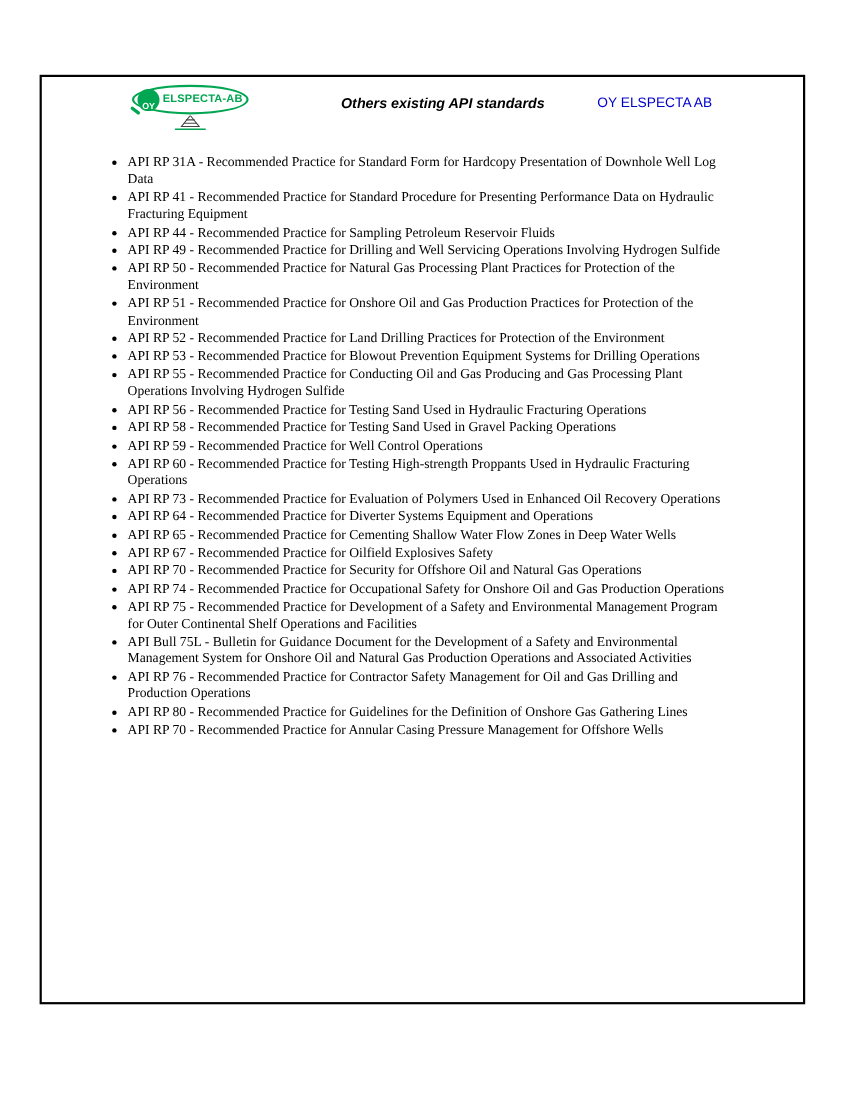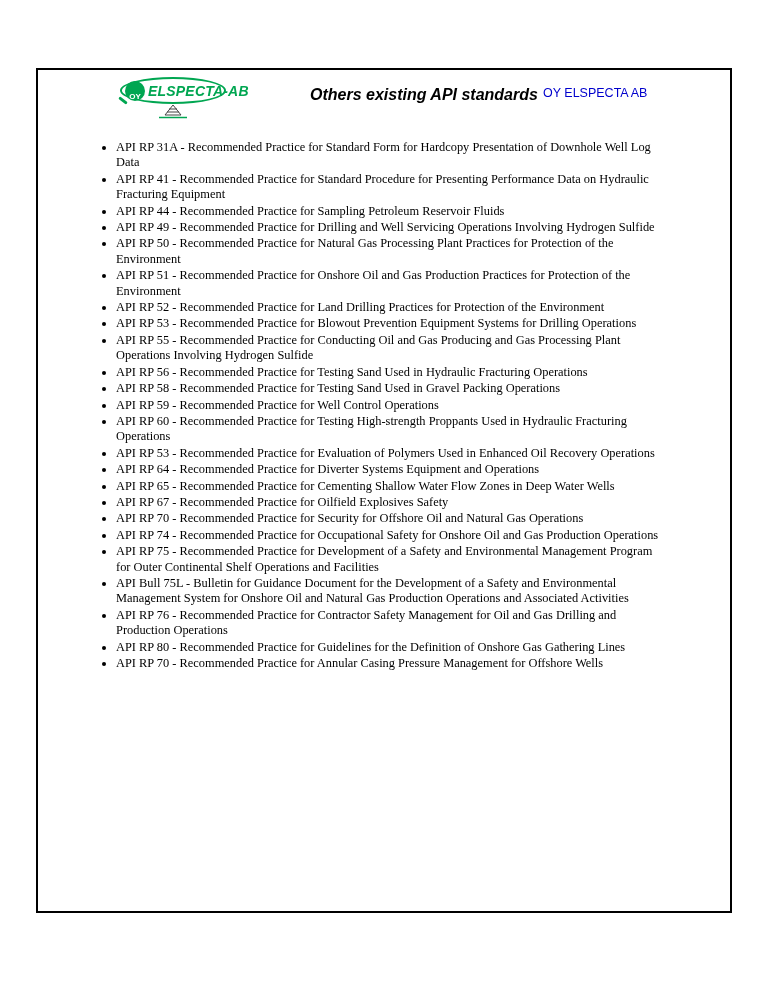--- a/index.html
+++ b/index.html
@@ -45,39 +45,38 @@
   .logo-handle {
     position: absolute; left: -4px; top: 20px;
     width: 10px; height: 3px;
     background: #00a651;
     transform: rotate(38deg);
     border-radius: 2px;
   }
   .logo-brand {
     font-family: "Liberation Sans", sans-serif;
     font-weight: bold;
-    font-size: 14px;
+    font-size: 10px;
     color: #00a651;
     margin-left: 3px;
     letter-spacing: 0.2px;
     white-space: nowrap;
-    font-style: italic;
   }
   .logo-under {
     width: 106px;
     display: flex; flex-direction: column; align-items: center;
     margin-top: 1px;
   }
   .logo-tree { display: block; }
   
   .header-center {
     position: absolute; left: 272px; top: 16px;
     font-family: "Liberation Sans", sans-serif;
     font-weight: bold; font-style: italic;
-    font-size: 16px;
+    font-size: 13px;
   }
   .header-right {
     position: absolute; left: 505px; top: 16px;
     font-family: "Liberation Sans", sans-serif;
     font-size: 12.5px;
     color: #0000cc;
   }
   
   .section-title {
     margin: 8px 0 0 52px;
@@ -139,21 +138,21 @@
       <li>API RP 49 - Recommended Practice for Drilling and Well Servicing Operations Involving Hydrogen Sulfide</li>
       <li>API RP 50 - Recommended Practice for Natural Gas Processing Plant Practices for Protection of the Environment</li>
       <li>API RP 51 - Recommended Practice for Onshore Oil and Gas Production Practices for Protection of the Environment</li>
       <li>API RP 52 - Recommended Practice for Land Drilling Practices for Protection of the Environment</li>
       <li>API RP 53 - Recommended Practice for Blowout Prevention Equipment Systems for Drilling Operations</li>
       <li>API RP 55 - Recommended Practice for Conducting Oil and Gas Producing and Gas Processing Plant Operations Involving Hydrogen Sulfide</li>
       <li>API RP 56 - Recommended Practice for Testing Sand Used in Hydraulic Fracturing Operations</li>
       <li>API RP 58 - Recommended Practice for Testing Sand Used in Gravel Packing Operations</li>
       <li>API RP 59 - Recommended Practice for Well Control Operations</li>
       <li>API RP 60 - Recommended Practice for Testing High-strength Proppants Used in Hydraulic Fracturing Operations</li>
-      <li>API RP 53 - Recommended Practice for Evaluation of Polymers Used in Enhanced Oil Recovery Operations</li>
+      <li>API RP 73 - Recommended Practice for Evaluation of Polymers Used in Enhanced Oil Recovery Operations</li>
       <li>API RP 64 - Recommended Practice for Diverter Systems Equipment and Operations</li>
       <li>API RP 65 - Recommended Practice for Cementing Shallow Water Flow Zones in Deep Water Wells</li>
       <li>API RP 67 - Recommended Practice for Oilfield Explosives Safety</li>
       <li>API RP 70 - Recommended Practice for Security for Offshore Oil and Natural Gas Operations</li>
       <li>API RP 74 - Recommended Practice for Occupational Safety for Onshore Oil and Gas Production Operations</li>
       <li>API RP 75 - Recommended Practice for Development of a Safety and Environmental Management Program for Outer Continental Shelf Operations and Facilities</li>
       <li>API Bull 75L - Bulletin for Guidance Document for the Development of a Safety and Environmental Management System for Onshore Oil and Natural Gas Production Operations and Associated Activities</li>
       <li>API RP 76 - Recommended Practice for Contractor Safety Management for Oil and Gas Drilling and Production Operations</li>
       <li>API RP 80 - Recommended Practice for Guidelines for the Definition of Onshore Gas Gathering Lines</li>
       <li>API RP 70 - Recommended Practice for Annular Casing Pressure Management for Offshore Wells</li>

